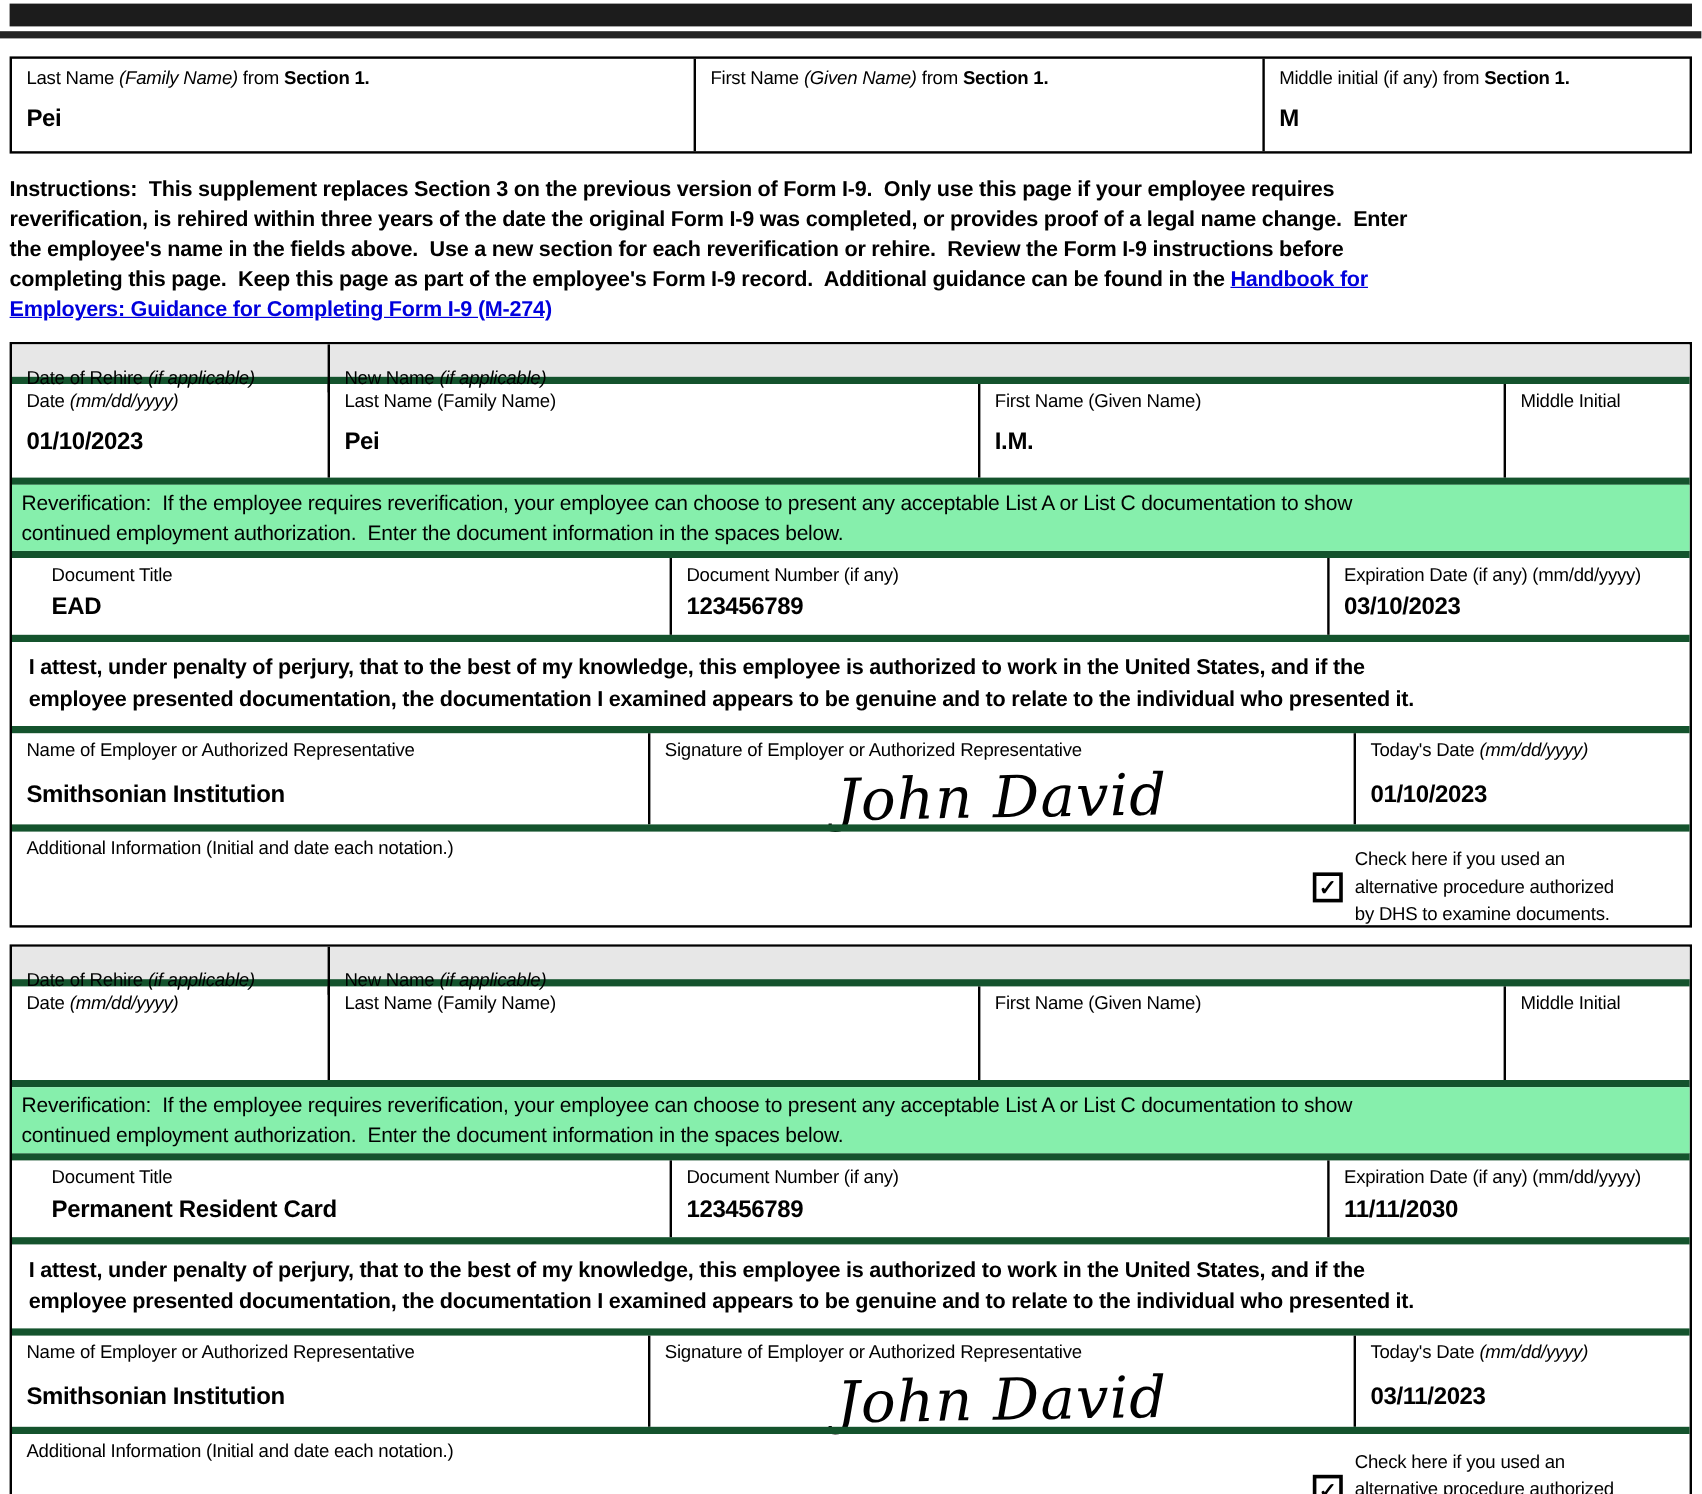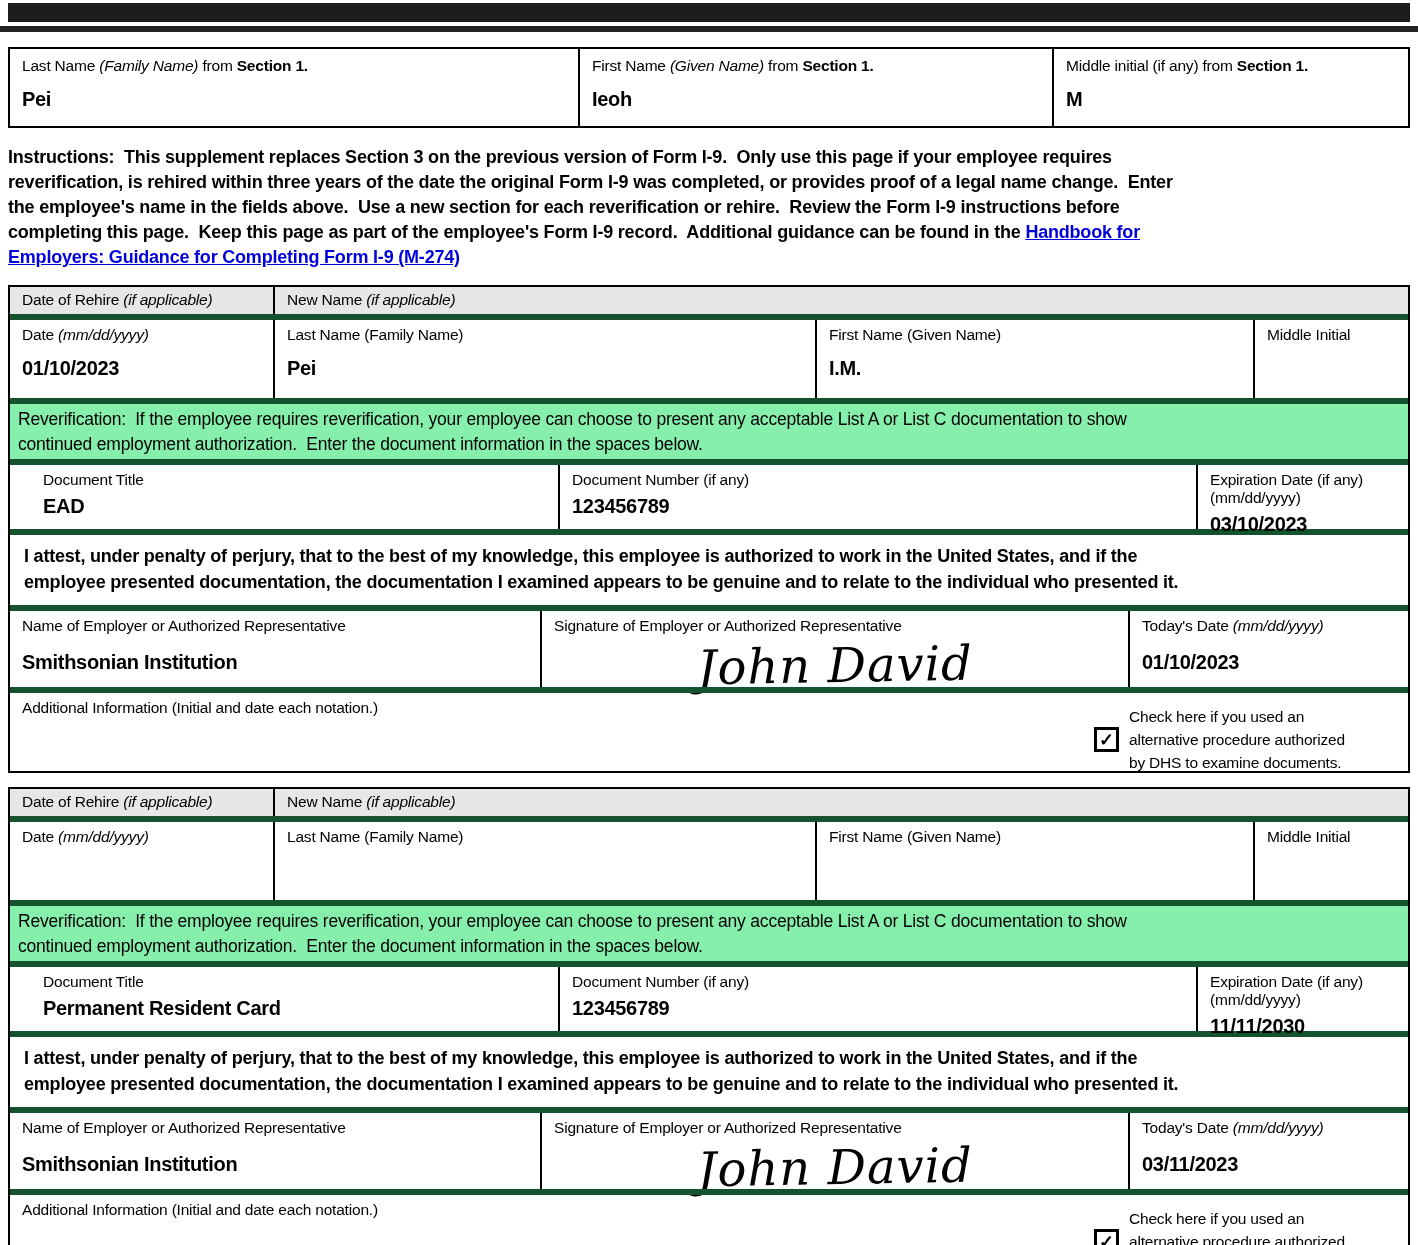--- a/index.html
+++ b/index.html
@@ -25,30 +25,30 @@
   .instructions a, .link { color:#0000dd; text-decoration:underline; cursor:pointer; white-space:pre-wrap; }
 
   
   .block { border:2px solid #000; margin-top:15px; }
   .row { display:flex; border-top:6px solid #14532d; }
   .row:first-child { border-top:none; }
   .cell { border-right:2px solid #000; padding:6px 12px; }
   .cell:last-child { border-right:none; }
 
   .hdr-row { background:#e7e7e7; height:27px; }
-  .hdr-row .cell { padding:4px 12px; }
+  .hdr-row .cell { padding:20px 12px; }
   .hd-c1 { width:265px; } .hd-c2 { flex:1; }
 
   .name-row { height:84px; }
   .nr-c1 { width:265px; } .nr-c2 { width:542px; } .nr-c3 { width:438px; } .nr-c4 { flex:1; }
 
   .reverify { background:#86efac; height:55px; padding:3px 8px; font-size:17.5px; line-height:25px; white-space:pre-wrap; }
 
   .doc-row { height:70px;padding-left:21px; }
-  .dc-c1 { width:529px; } .dc-c2 { width:638px; } .dc-c3 { flex:1; }
+  .dc-c1 { width:529px; } .dc-c2 { width:548px; } .dc-c3 { flex:1; }
   .doc-row .val { margin-top:6px; }
 
   .attest { height:70px; padding:8px 14px; font-weight:bold; font-size:18px; line-height:26px; white-space:pre-wrap; }
 
   .sig-row { height:82px; }
   .sg-c1 { width:532px; } .sg-c2 { width:588px; } .sg-c3 { flex:1; }
   .sig-row .val { margin-top:16px; }
   .signature { font-family:"DejaVu Serif", serif; font-style:italic; font-size:48px; text-align:center; margin-top:2px; transform:rotate(-1deg); letter-spacing:1px; }
 
   .addl-row { height:84px; position:relative; }
@@ -65,21 +65,20 @@
   <div class="topbar1"></div>
   <div class="topbar2"></div>
 
   <div class="nametable">
     <div class="cell nt-c1">
       <div class="lbl"><span>Last Name</span> <span class="it">(Family Name)</span> <span>from</span> <span class="b">Section 1.</span></div>
       <div class="val">Pei</div>
     </div>
     <div class="cell nt-c2">
       <div class="lbl"><span>First Name</span> <span class="it">(Given Name)</span> <span>from</span> <span class="b">Section 1.</span></div>
-      <div class="val">Ieoh</div>
     </div>
     <div class="cell nt-c3">
       <div class="lbl"><span>Middle initial</span> <span>(if any)</span> <span>from</span> <span class="b">Section 1.</span></div>
       <div class="val">M</div>
     </div>
   </div>
 
   <div class="instructions"><span>Instructions:</span><span>  This supplement replaces Section 3 on the previous version of Form I-9.  Only use this page if your employee requires
 reverification, is rehired within three years of the date the original Form I-9 was completed, or provides proof of a legal name change.  Enter
 the employee's name in the fields above.  Use a new section for each reverification or rehire.  Review the Form I-9 instructions before

